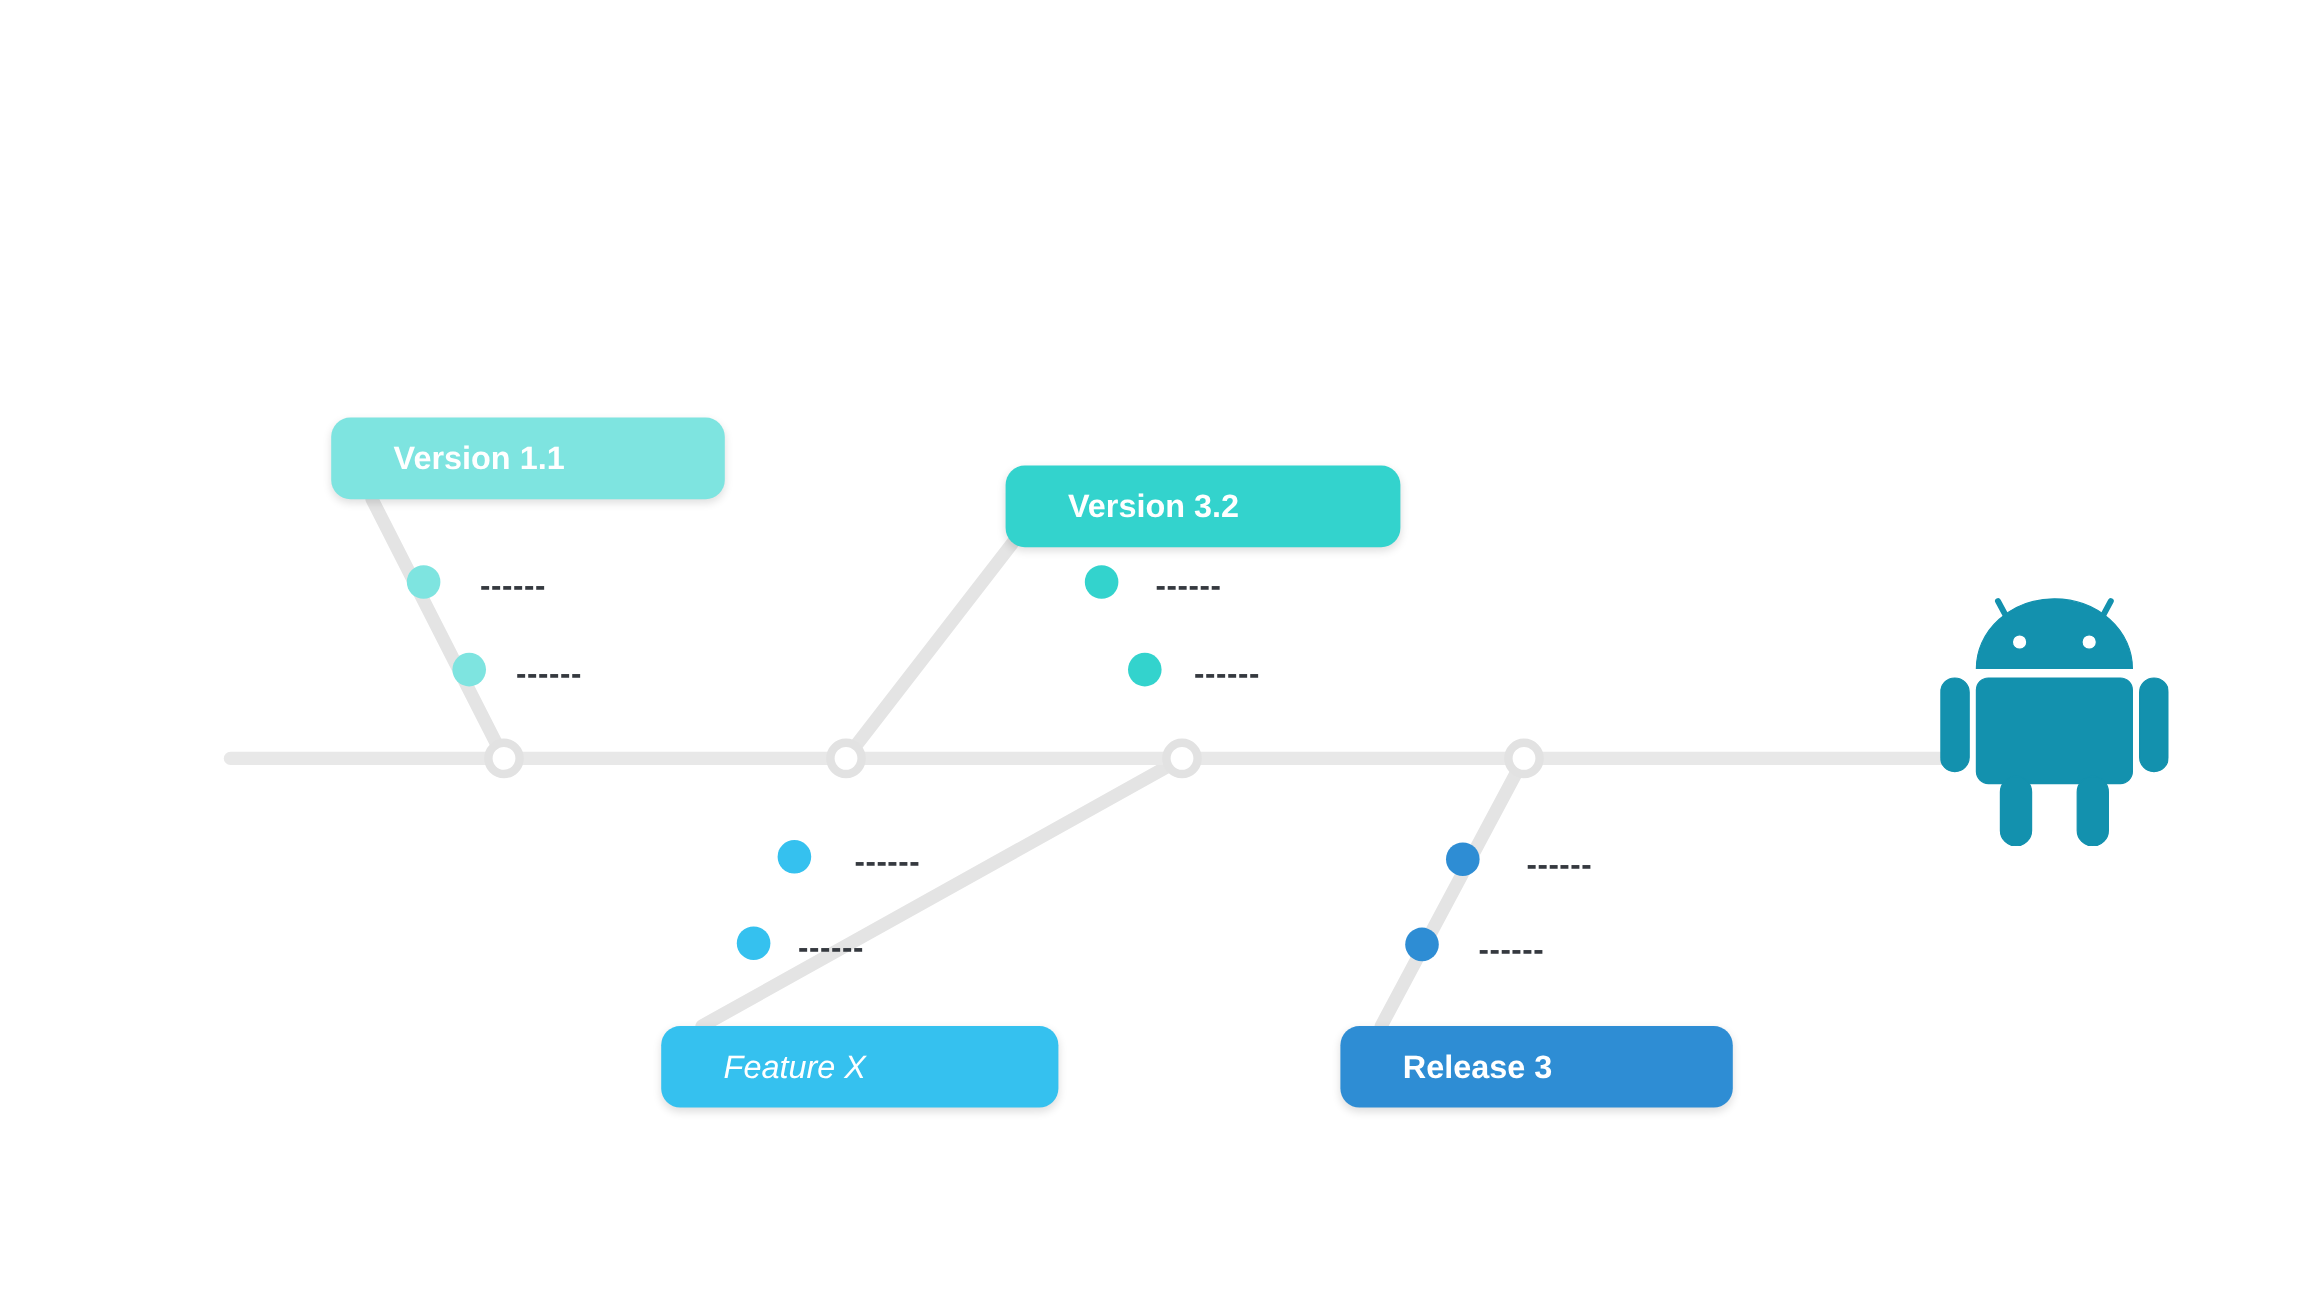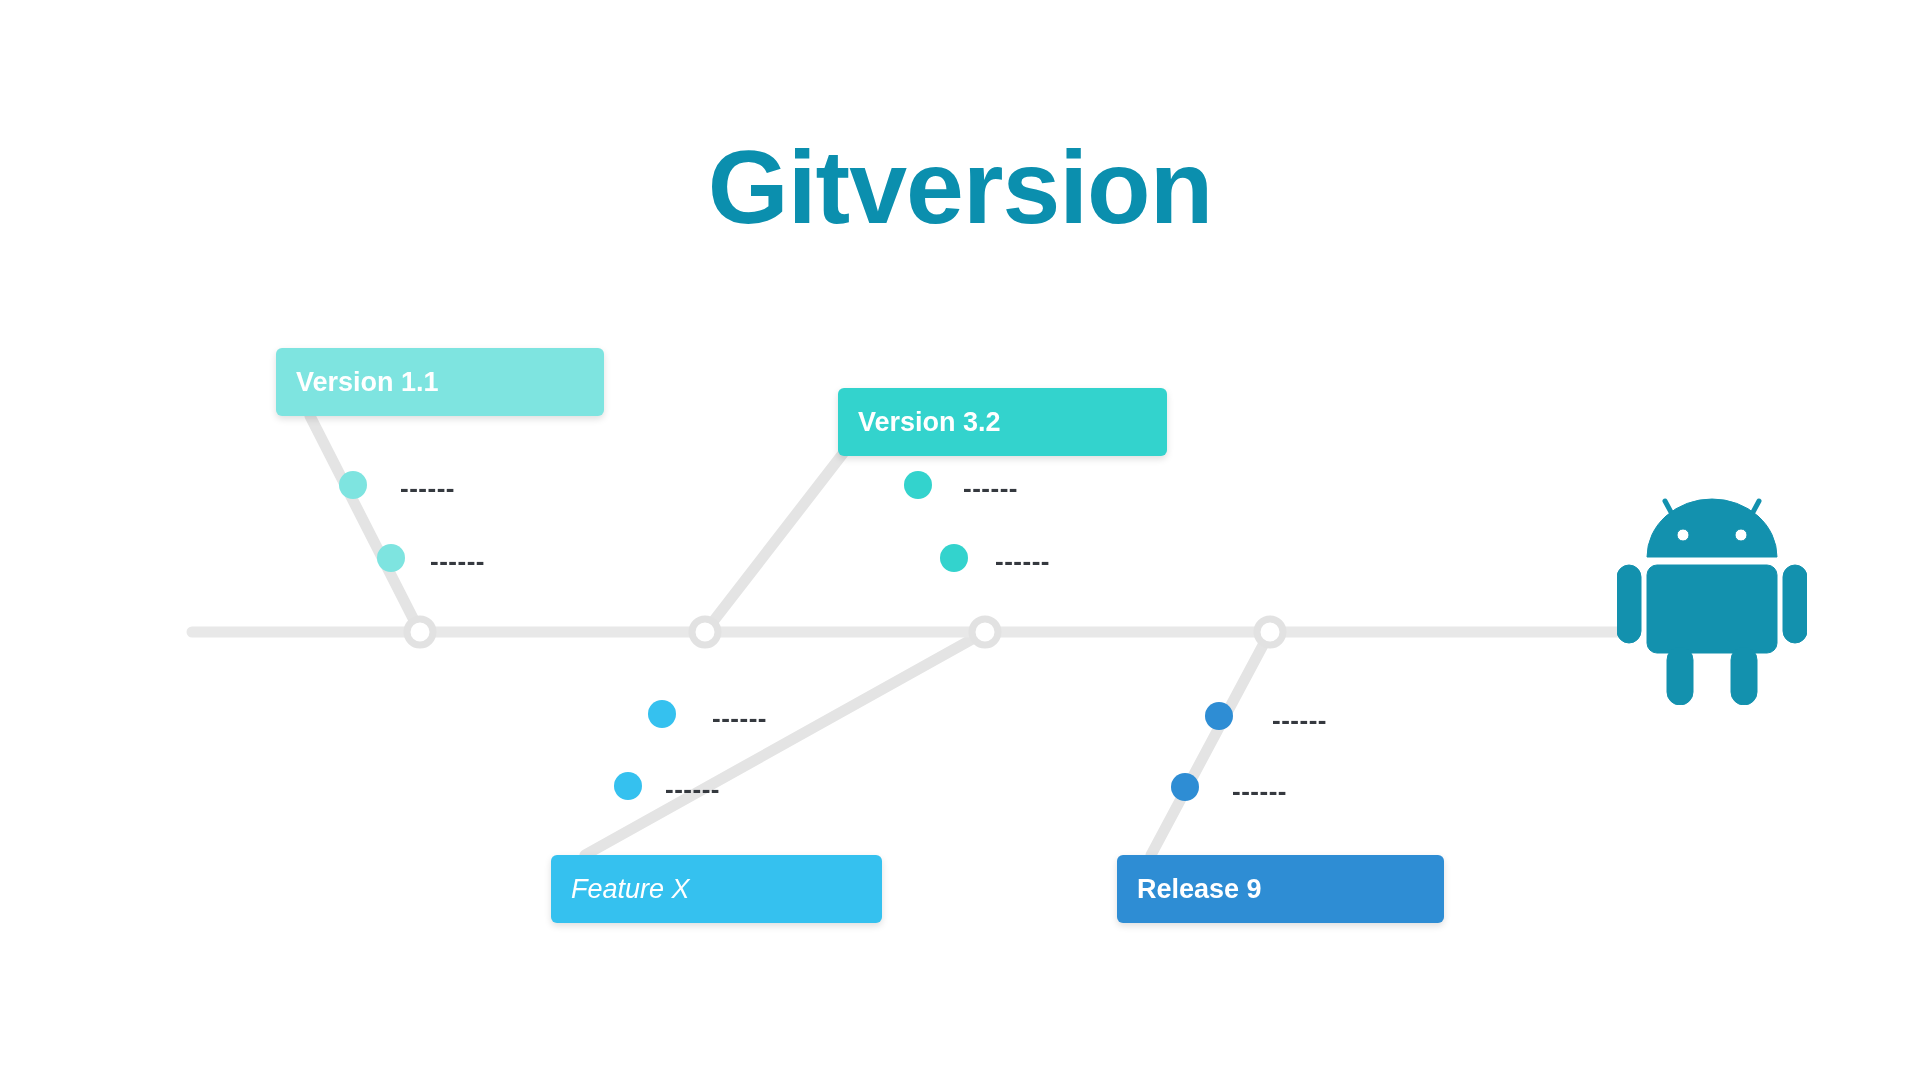--- a/index.html
+++ b/index.html
@@ -27,26 +27,26 @@
   }
 
   
   .diagram{position:absolute;left:0;top:0;width:1920px;height:1080px;}
 
   
   .label-box{
     position:absolute;
     display:flex;
     align-items:center;
-    border-radius:6px;
+    border-radius:16px;
     box-shadow:0 3px 7px rgba(0,0,0,0.13);
     color:#ffffff;
     font-size:27px;
     font-weight:700;
-    padding-left:20px;
+    padding-left:52px;
     box-sizing:border-box;
     white-space:nowrap;
   }
   .label-box.italic{font-style:italic;font-weight:400;}
 
   
   .dash-mark{
     position:absolute;
     color:#35393f;
     font-size:26px;
@@ -58,21 +58,20 @@
   }
 
   
   .mascot{position:absolute;}
 </style>
 </head>
 <body style="background: rgb(255, 255, 255);">
 
 <div id="stage">
 
-  <div class="page-title" style="color: rgb(11, 143, 174);">Gitversion</div>
 
   <svg class="diagram" viewBox="0 0 1920 1080" width="1920" height="1080">
 
     <g id="branch-lines">
         <line x1="310" y1="416" x2="420" y2="632" stroke="#e4e4e4" stroke-width="11" stroke-linecap="round"></line>
         <line x1="872" y1="416" x2="705" y2="632" stroke="#e4e4e4" stroke-width="11" stroke-linecap="round"></line>
         <line x1="585" y1="855" x2="985" y2="632" stroke="#e4e4e4" stroke-width="11" stroke-linecap="round"></line>
         <line x1="1151" y1="855" x2="1270" y2="632" stroke="#e4e4e4" stroke-width="11" stroke-linecap="round"></line>
       </g>
 
@@ -109,21 +108,21 @@
         <span>Version 3.2</span>
       </div>
       <div class="dash-mark" style="left: 712px; top: 705px; color: rgb(53, 57, 63);">------</div>
       <div class="dash-mark" style="left: 665px; top: 776px; color: rgb(53, 57, 63);">------</div>
       <div class="label-box italic" style="left: 551px; top: 855px; width: 331px; height: 68px; background: rgb(53, 193, 239);">
         <span>Feature X</span>
       </div>
       <div class="dash-mark" style="left: 1272px; top: 707px; color: rgb(53, 57, 63);">------</div>
       <div class="dash-mark" style="left: 1232px; top: 778px; color: rgb(53, 57, 63);">------</div>
       <div class="label-box" style="left: 1117px; top: 855px; width: 327px; height: 68px; background: rgb(46, 141, 212);">
-        <span>Release 9</span>
+        <span>Release 3</span>
       </div>
     </div>
 
   <div class="mascot" id="mascot-wrap" style="left: 1617px; top: 495px; width: 190px; height: 210px;">
     <svg id="mascot-svg" viewBox="0 0 190 210" width="190" height="210" aria-hidden="true">
       <g id="mascot-g" fill="#1391ae" stroke="#1391ae">
 
         <line x1="48" y1="6" x2="62" y2="32" stroke-width="5" stroke-linecap="round"></line>
         <line x1="142" y1="6" x2="128" y2="32" stroke-width="5" stroke-linecap="round"></line>
 

